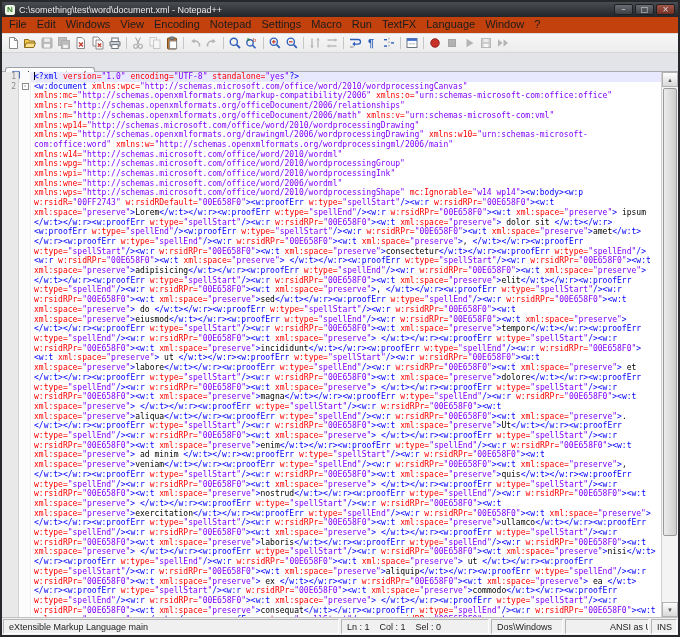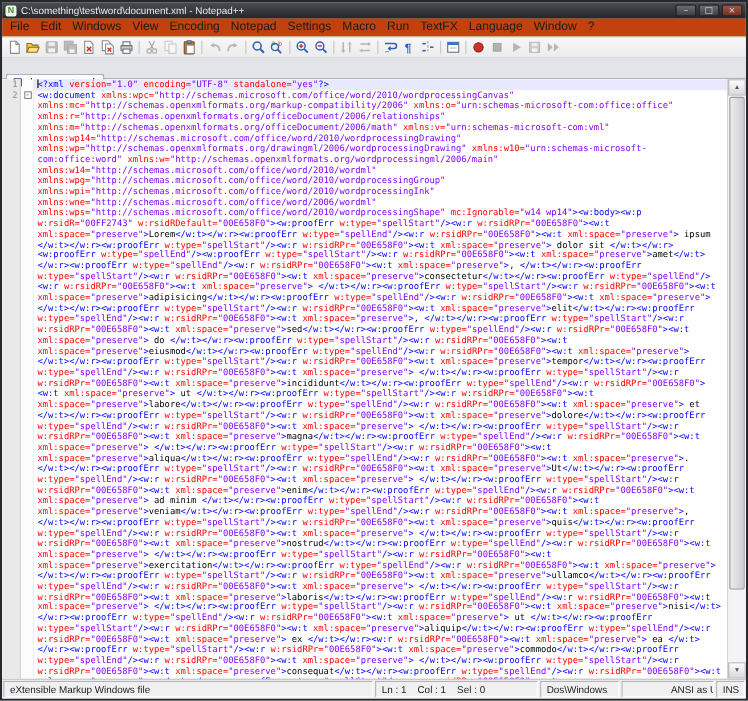--- a/index.html
+++ b/index.html
@@ -317,20 +317,20 @@
     <div class="scrollbar">
       <div class="sb-btn">▲</div>
       <div class="sb-track">
         <div class="sb-thumb"></div>
       </div>
       <div class="sb-btn">▼</div>
     </div>
   </div>
 
   <div class="statusbar">
-    <div class="sb-cell sb-type">eXtensible Markup Windows file</div>
+    <div class="sb-cell sb-type">eXtensible Markup Language main</div>
     <div class="sb-cell sb-pos">Ln : 1    Col : 1    Sel : 0</div>
     <div class="sb-cell sb-eol">Dos\Windows</div>
     <div class="sb-cell sb-enc">ANSI as UTF-8</div>
     <div class="sb-cell sb-ins">INS</div>
   </div>
 
 </div>
 
 </body></html>

